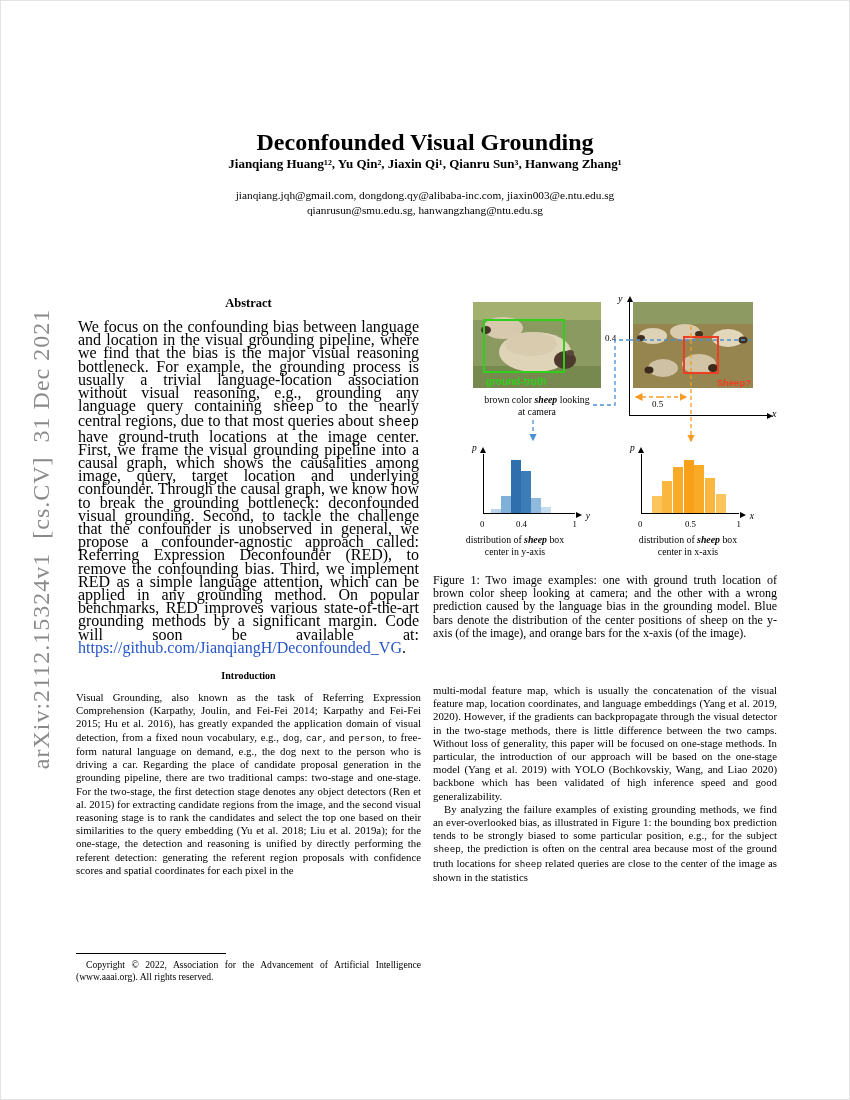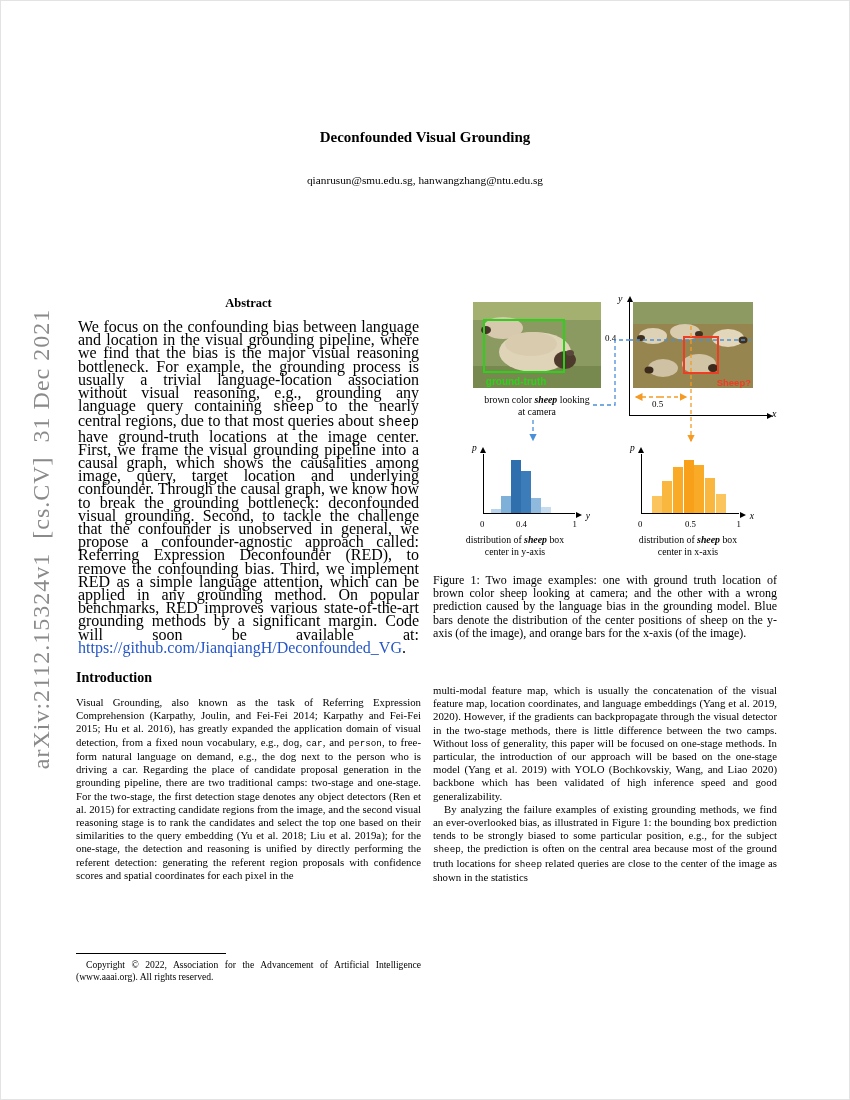--- a/index.html
+++ b/index.html
@@ -7,34 +7,34 @@
   body { font-family:"Liberation Serif", serif; color:#000; }
   .page { position:relative; width:850px; height:1100px; margin:0 auto; background:#fff; overflow:hidden; border:1px solid #e3e3e3; }
 
   
   .arxiv-banner { position:absolute; left:40px; top:538px;
     transform:translate(-50%,-50%) rotate(-90deg); white-space:pre;
     font-size:24px; letter-spacing:1px; color:#8a8a8a; }
 
   
   .paper-header { position:absolute; top:128px; left:0; width:100%; text-align:center; }
-  .title { font-size:15px; font-weight:bold; margin-bottom:28px; }
+  .title { font-size:24px; font-weight:bold; }
   .authors { font-size:13px; font-weight:bold; margin-bottom:17px; }
   .affil { font-size:11.3px; margin-bottom:5px; }
   .emails { font-size:11.3px; margin-bottom:3px; }
 
   
   .col { position:absolute; top:295px; width:345px; }
   .col-left { left:75px; }
   .col-right { left:432px; width:344px; }
 
   .para { font-size:10.8px; line-height:13.2px; text-align:justify; }
   .abstract-para { margin:0 2px; font-size:16px; }
   .abs-heading { text-align:center; font-size:12.5px; font-weight:bold; margin-bottom:9px; }
-  .sec-heading { font-size:14px; font-weight:bold; margin:16px 0 10px; }
+  .sec-heading { text-align:center; font-size:10px; font-weight:bold; margin:16px 0 10px; }
   .indent { text-indent:11px; }
 
   .seg-mono { font-family:"Liberation Mono", monospace; font-size:0.86em; }
   .seg-italic { }
   .seg-bolditalic { font-style:italic; font-weight:bold; }
   .seg-link { color:#2456c8; cursor:pointer; }
 
   
   .footnote { position:absolute; left:75px; top:952px; width:345px; }
   .footnote-rule { width:150px; border-top:1px solid #000; margin-bottom:5px; }
@@ -99,20 +99,22 @@
 </style>
 </head>
 <body>
 
 <div class="page">
 
   <div class="arxiv-banner">arXiv:2112.15324v1  [cs.CV]  31 Dec 2021</div>
 
   <header class="paper-header">
     <h1 class="title">Deconfounded Visual Grounding</h1>
+    <div class="authors">Jianqiang Huang¹², Yu Qin², Jiaxin Qi¹, Qianru Sun³, Hanwang Zhang¹</div>
+    <div class="emails">jianqiang.jqh@gmail.com, dongdong.qy@alibaba-inc.com, jiaxin003@e.ntu.edu.sg</div>
     <div class="emails">qianrusun@smu.edu.sg, hanwangzhang@ntu.edu.sg</div>
   </header>
 
   <section class="col col-left">
     <h2 class="abs-heading">Abstract</h2>
     <p class="para abstract-para"><span>We focus on the confounding bias between language and location in the visual grounding pipeline, where we find that the bias is the major visual reasoning bottleneck. For example, the grounding process is usually a trivial language-location association without visual reasoning, e.g., grounding any language query containing </span><span class="seg-mono">sheep</span><span> to the nearly central regions, due to that most queries about </span><span class="seg-mono">sheep</span><span> have ground-truth locations at the image center. First, we frame the visual grounding pipeline into a causal graph, which shows the causalities among image, query, target location and underlying confounder. Through the causal graph, we know how to break the grounding bottleneck: deconfounded visual grounding. Second, to tackle the challenge that the confounder is unobserved in general, we propose a confounder-agnostic approach called: Referring Expression Deconfounder (RED), to remove the confounding bias. Third, we implement RED as a simple language attention, which can be applied in any grounding method. On popular benchmarks, RED improves various state-of-the-art grounding methods by a significant margin. Code will soon be available at: </span><span class="seg-link">https://github.com/JianqiangH/Deconfounded_VG</span><span>.</span></p>
     <h2 class="sec-heading">Introduction</h2>
     <p class="para"><span>Visual Grounding, also known as the task of Referring Expression Comprehension (Karpathy, Joulin, and Fei-Fei 2014; Karpathy and Fei-Fei 2015; Hu et al. 2016), has greatly expanded the application domain of visual detection, from a fixed noun vocabulary, e.g., </span><span class="seg-mono">dog</span><span>, </span><span class="seg-mono">car</span><span>, and </span><span class="seg-mono">person</span><span>, to free-form natural language on demand, e.g., </span><span class="seg-italic">the dog next to the person who is driving a car</span><span>. Regarding the place of candidate proposal generation in the grounding pipeline, there are two traditional camps: two-stage and one-stage. For the two-stage, the first detection stage denotes any object detectors (Ren et al. 2015) for extracting candidate regions from the image, and the second visual reasoning stage is to rank the candidates and select the top one based on their similarities to the query embedding (Yu et al. 2018; Liu et al. 2019a); for the one-stage, the detection and reasoning is unified by directly performing the referent detection: generating the referent region proposals with confidence scores and spatial coordinates for each pixel in the</span></p>
   </section>
 

